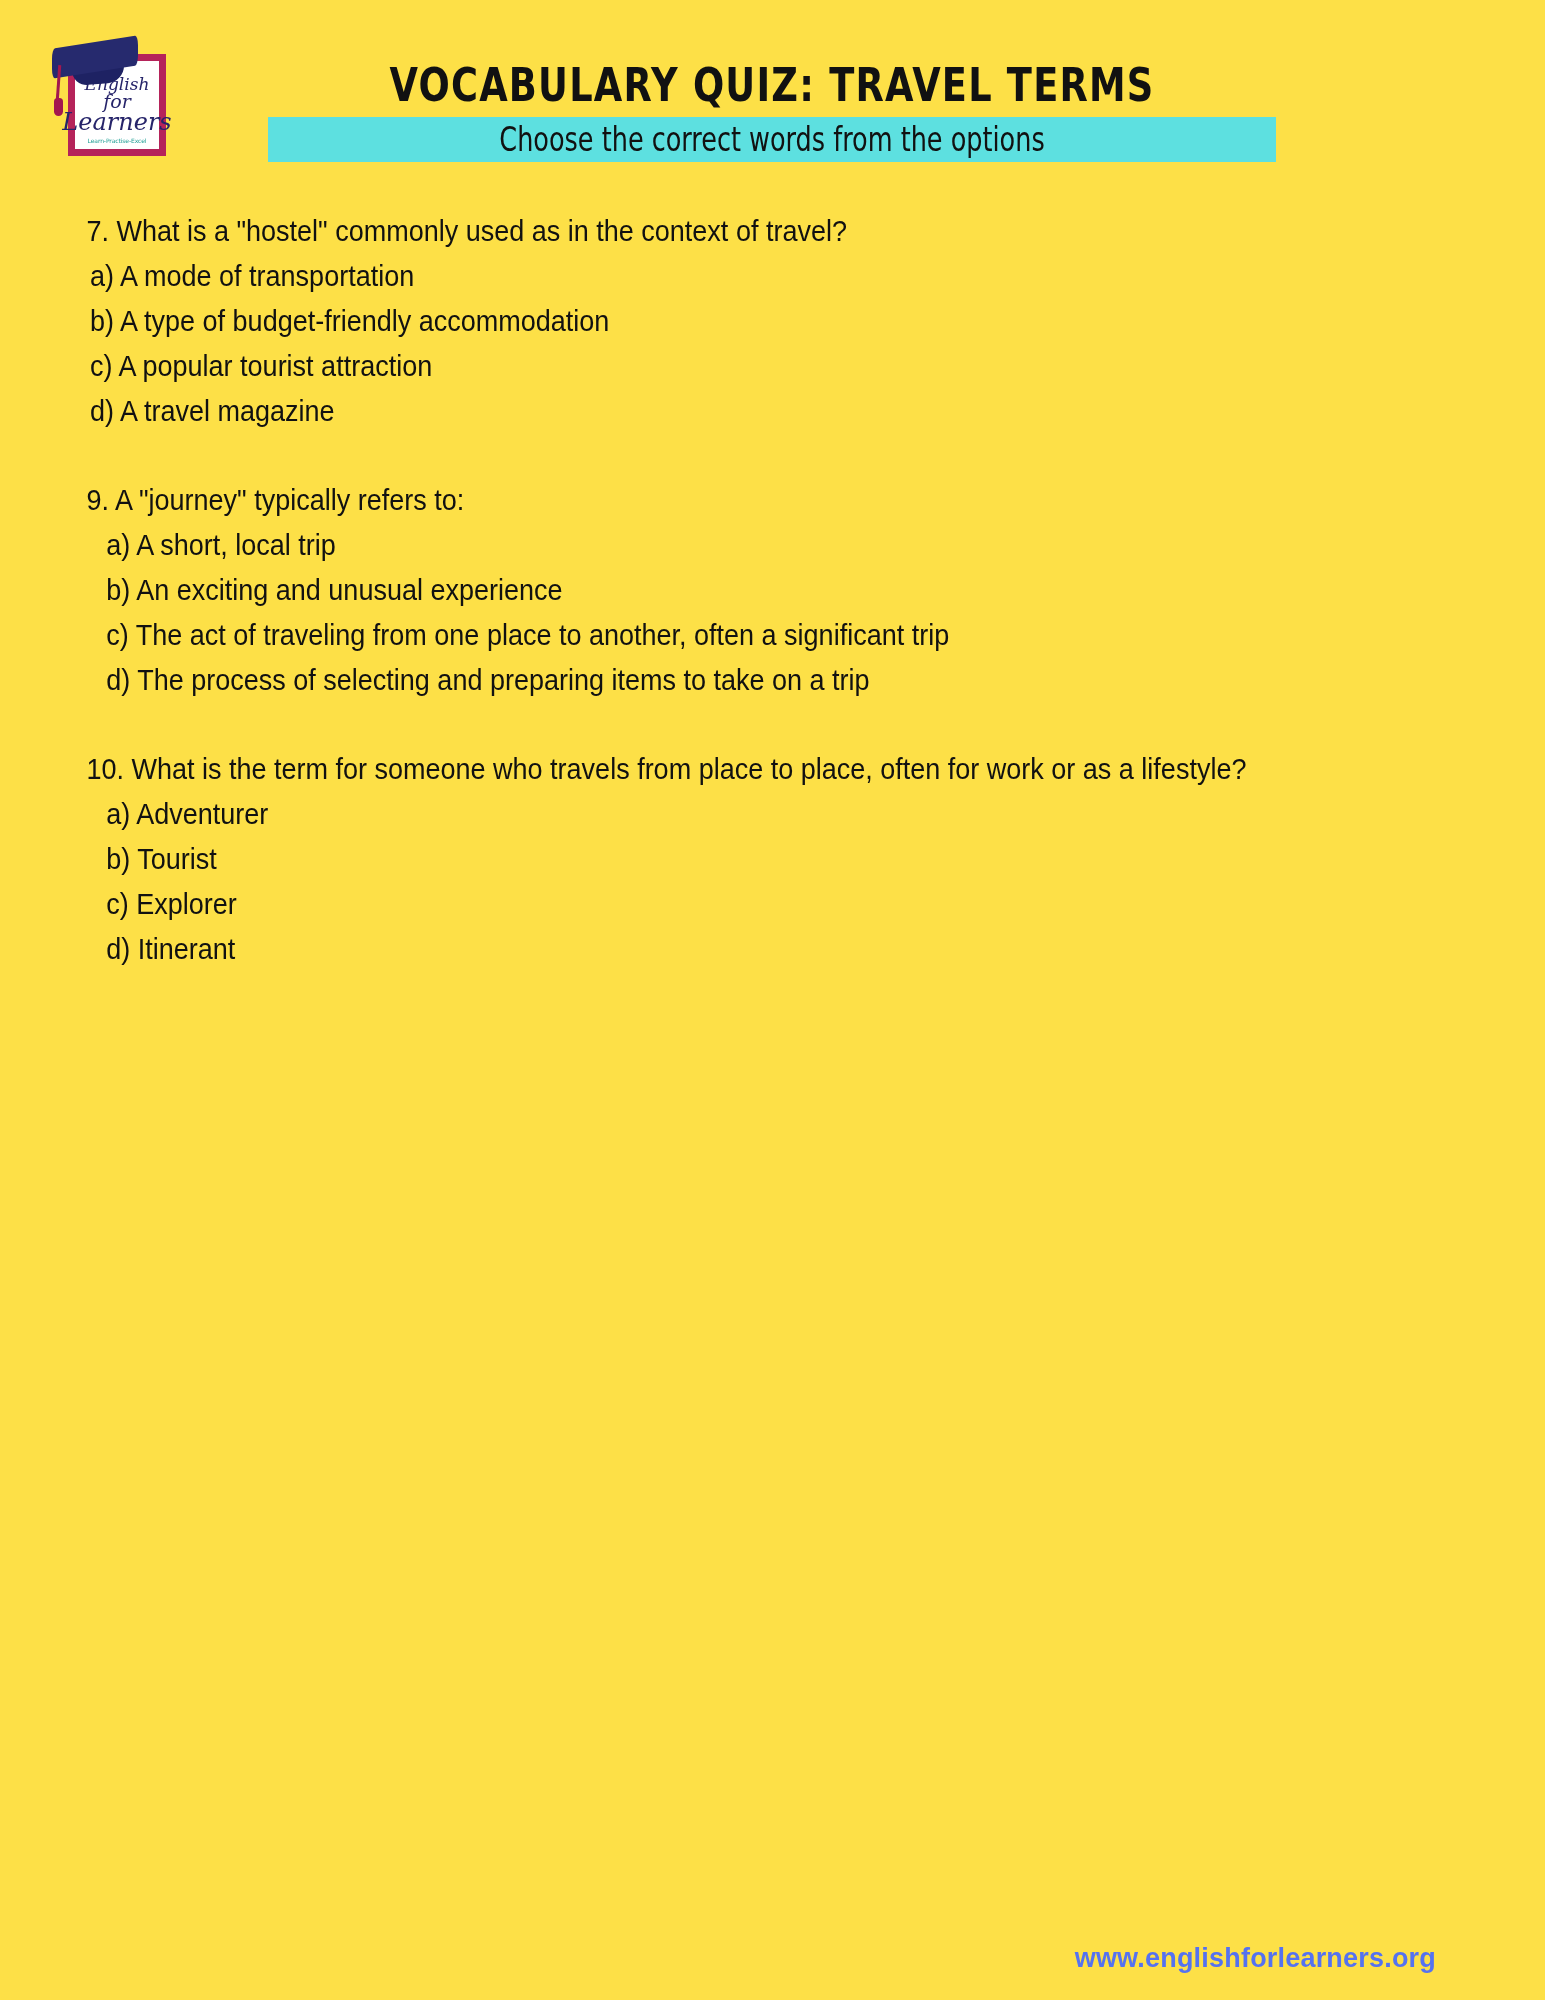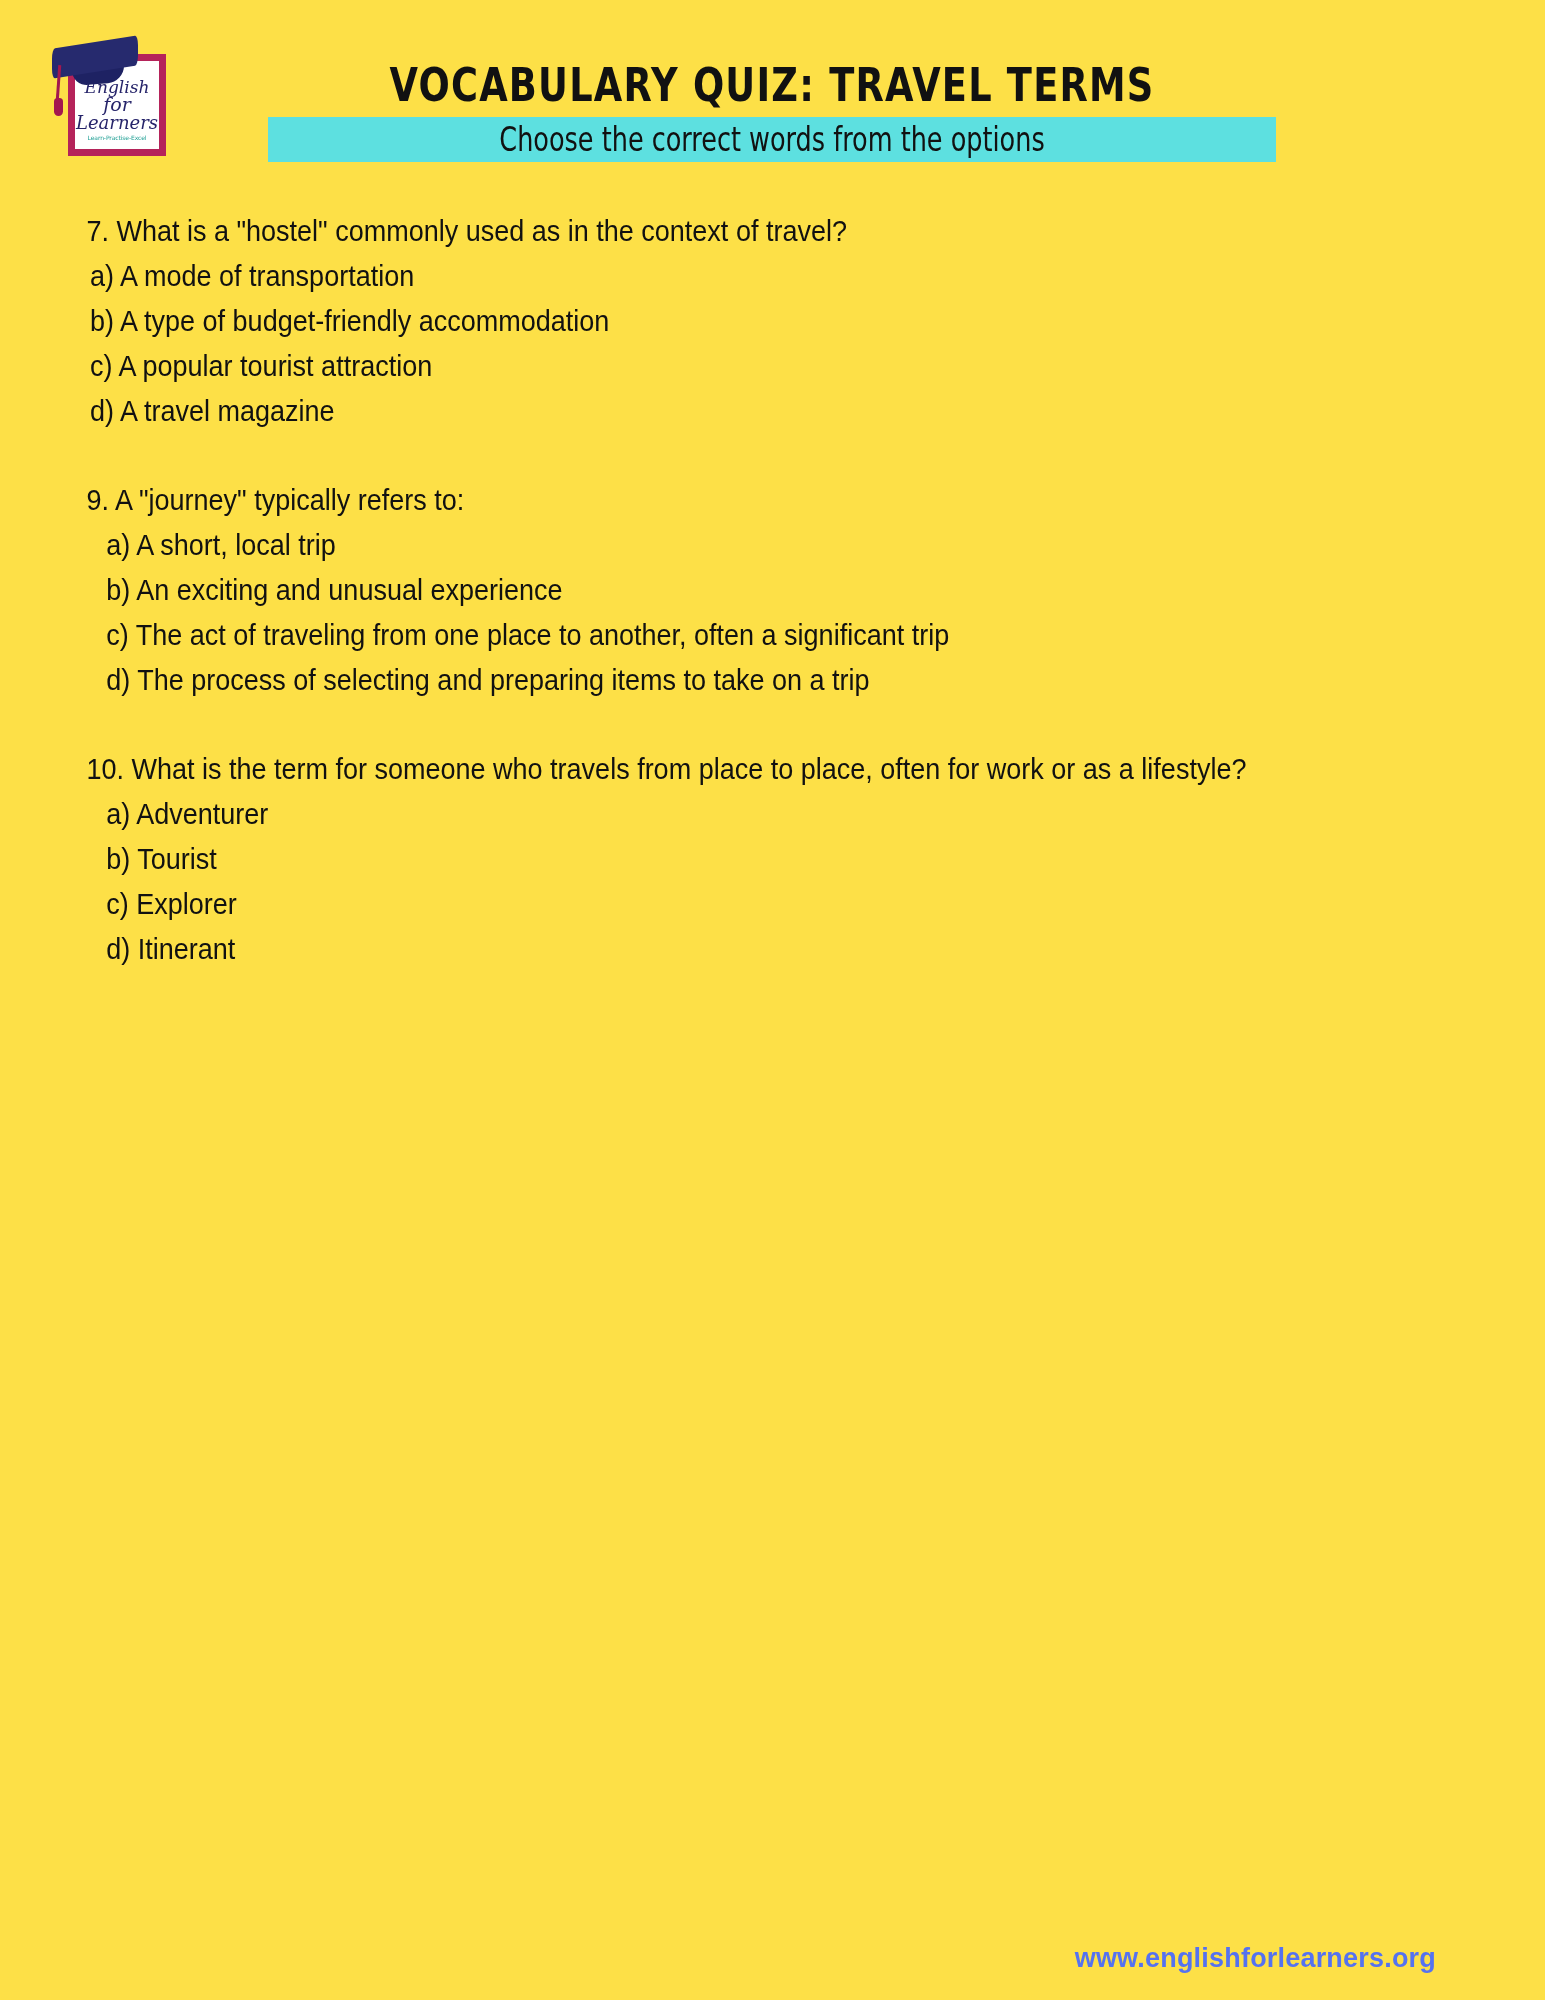--- a/index.html
+++ b/index.html
@@ -65,21 +65,21 @@
   }
   .logo-script {
     font-family: "DejaVu Serif", serif;
     font-style: italic;
     color: #26246a;
     line-height: 0.95;
     text-align: center;
   }
   .logo-l1 { font-size: 17px; }
   .logo-l2 { font-size: 19px; margin-top: 0; }
-  .logo-l3 { font-size: 18px; margin-top: 1px; }
+  .logo-l3 { font-size: 24px; margin-top: 1px; }
   .logo-tag {
     font-family: "DejaVu Sans", sans-serif;
     font-size: 6px;
     color: #1d9e93;
     margin-top: 3px;
     letter-spacing: -0.1px;
     white-space: nowrap;
   }
   .cap {
     position: absolute;

